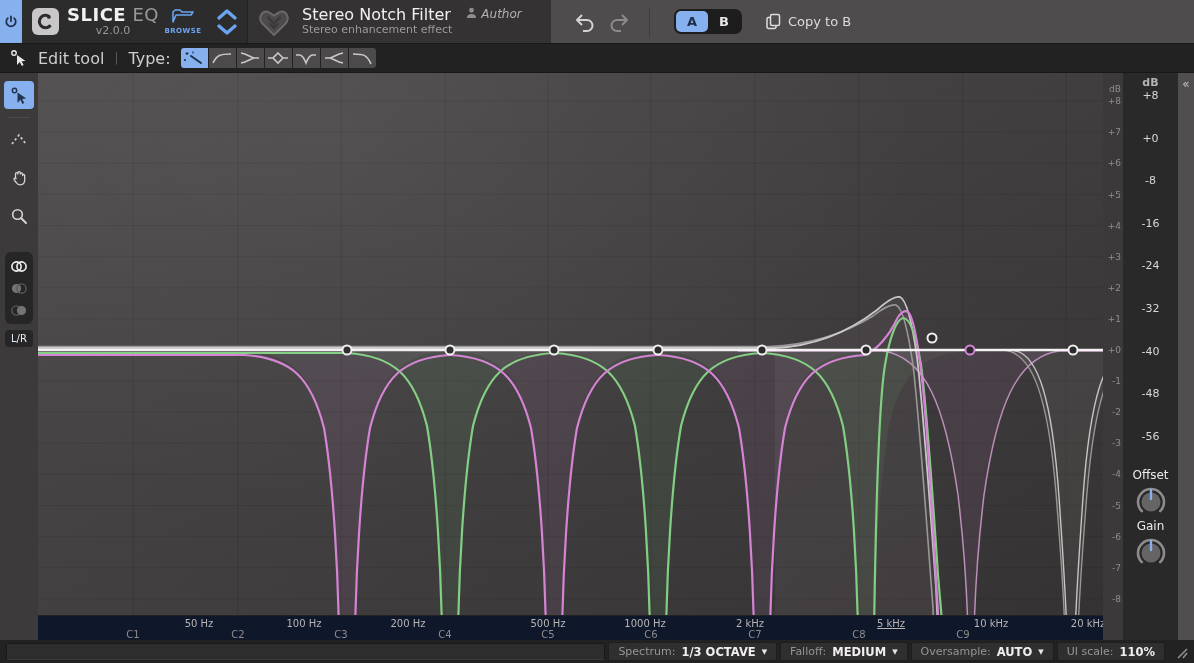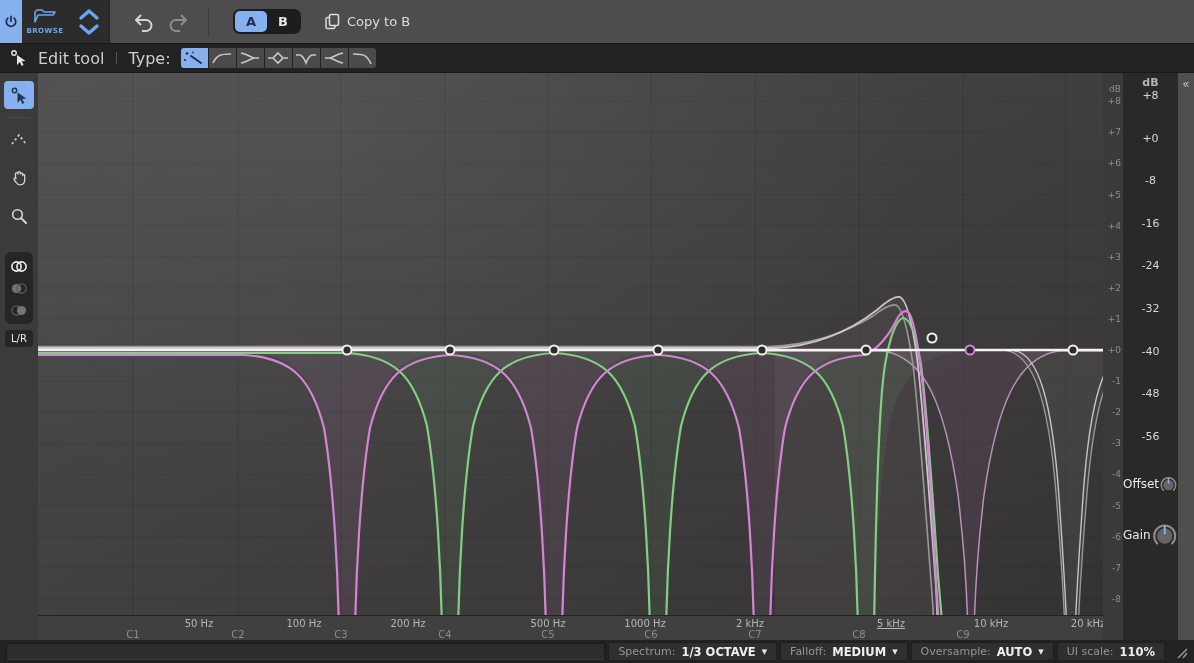--- a/index.html
+++ b/index.html
@@ -55,33 +55,33 @@
   .ltb-btn.sel { background:#87b1ee; }
   .ltb-sep { width:22px; height:1px; background:#4c4a4a; margin:8px 0; }
   .ltb-gap { height:10px; }
   .chan-group { width:28px; background:#272626; border-radius:6px; padding:5px 0; display:flex; flex-direction:column; align-items:center; gap:4px; margin-top:22px; }
   .chan-btn { width:24px; height:18px; border:none; background:none; display:flex; align-items:center; justify-content:center; cursor:pointer; }
   .lr-btn { margin-top:6px; width:28px; height:17px; background:#272626; border:none; border-radius:4px; color:#e4ecf8; font-size:10px; cursor:pointer; font-family:inherit; }
 
   .graphcol { width:1065px; display:flex; flex-direction:column; }
   .graph { position:relative; width:1065px; height:542px; background:linear-gradient(150deg,#504e4e 0%,#464444 30%,#3c3a3a 70%,#343232 100%); }
   .graph::after { content:""; position:absolute; inset:0; background:radial-gradient(ellipse at 28% 12%, rgba(255,255,255,0.05), rgba(0,0,0,0) 55%); pointer-events:none; }
-  .freq-axis { position:relative; width:1065px; height:25px; background:#404040; border-top:1px solid #232222; }
+  .freq-axis { position:relative; width:1065px; height:25px; background:#0f172a; border-top:1px solid #232222; }
   .freq-axis span { position:absolute; transform:translateX(-50%); font-size:10px; white-space:nowrap; }
   .freq-axis .hz { top:2px; color:#b7b5b5; }
   .freq-axis .note { top:13px; color:#8d8b8b; }
 
   .innerscale { position:relative; width:20px; background:#3b3939; }
   .innerscale span { position:absolute; right:2px; transform:translateY(-50%); font-size:9px; color:#8f8d8d; }
   .innerscale .unit { top:11px; transform:none; }
 
   .rpanel { position:relative; width:55px; background:#2a2929; }
   .rpanel .dbval { position:absolute; left:0; width:100%; text-align:center; transform:translateY(-50%); font-size:11px; color:#d8d6d6; }
   .rpanel .unit { position:absolute; top:3px; width:100%; text-align:center; font-size:11px; color:#b5b3b3; font-weight:bold; }
-  .knob-block { position:absolute; left:0; width:100%; display:flex; flex-direction:row; align-items:center; }
+  .knob-block { position:absolute; left:0; width:100%; display:flex; flex-direction:column; align-items:center; }
   .knob-label { font-size:12px; color:#eceaea; margin-bottom:3px; }
   .edge-strip { width:16px; background:#504e4e; text-align:center; }
   .collapse { color:#c6c4c4; font-size:12px; padding-top:4px; cursor:pointer; }
 
   
   .statusbar { height:23px; background:#232222; display:flex; align-items:center; padding:0 6px; gap:3px; }
   .tooltip-box { flex:1; height:17px; background:#2e2d2d; border:1px solid #1b1a1a; border-bottom-color:#3a3939; border-radius:2px; }
   .sb-seg { height:19px; display:flex; align-items:center; gap:6px; background:#302f2f; border:1px solid #1f1e1e; border-radius:2px; padding:0 9px; cursor:pointer; }
   .sb-label { font-size:11px; color:#969494; }
   .sb-value { font-size:11.5px; color:#f0eeee; font-weight:bold; white-space:nowrap; }
@@ -94,33 +94,64 @@
 
 <div id="app">
 
   <div class="header">
     <div class="power-strip">
       <svg width="14" height="14" viewBox="0 0 16 16">
         <path d="M8 1.5 V7" stroke="#20304e" stroke-width="2" fill="none" stroke-linecap="round"></path>
         <path d="M4.4 3.6 A5.4 5.4 0 1 0 11.6 3.6" stroke="#20304e" stroke-width="2" fill="none" stroke-linecap="round"></path>
       </svg>
     </div>
+    <div class="logo-sec">
+      <div class="logo-mark">
+        <svg width="19" height="19" viewBox="0 0 20 20">
+          <circle cx="10" cy="10" r="6.5" stroke="#2d2c2c" stroke-width="3.2" fill="none" stroke-dasharray="30 11" stroke-dashoffset="-4"></circle>
+          <circle cx="13.6" cy="5.2" r="2" fill="#2d2c2c"></circle>
+        </svg>
+      </div>
+      <div class="logo-text">
+        <div class="logo-line1"><span class="logo-name">SLICE</span> <span class="logo-suffix">EQ</span></div>
+        <div class="logo-version">v2.0.0</div>
+      </div>
+    </div>
     <div class="hbtn browse-sec">
       <svg width="24" height="18" viewBox="0 0 24 18">
         <path d="M2 4 V14 L5 7 H20 L22 4 H11 L9 2 H4 Z M2 14 L5 7" stroke="#6aa4f2" stroke-width="1.6" fill="none" stroke-linejoin="round"></path>
       </svg>
       <span class="tiny-blue">BROWSE</span>
     </div>
     <div class="chevrons">
       <svg width="22" height="13" viewBox="0 0 22 13">
         <path d="M3 10 L11 3 L19 10" stroke="#6aa4f2" stroke-width="3.4" fill="none" stroke-linecap="round" stroke-linejoin="round"></path>
       </svg>
       <svg width="22" height="13" viewBox="0 0 22 13">
         <path d="M3 3 L11 10 L19 3" stroke="#6aa4f2" stroke-width="3.4" fill="none" stroke-linecap="round" stroke-linejoin="round"></path>
       </svg>
+    </div>
+    <div class="preset-sec">
+      <div class="heart-wrap">
+        <svg width="36" height="32" viewBox="0 0 24 22">
+          <path d="M12 20 L4.2 12.2 Q1.4 9.2 3.2 6 Q5.2 2.6 8.6 4.4 L12 6.6 L15.4 4.4 Q18.8 2.6 20.8 6 Q22.6 9.2 19.8 12.2 Z" fill="#4c4a4a" stroke="#6a6868" stroke-width="1.4" stroke-linejoin="round"></path>
+          <path d="M8 8 L12 12 L16 8 M9.5 12.5 L12 15 L14.5 12.5" stroke="#3a3838" stroke-width="1.6" fill="none" stroke-linecap="round"></path>
+        </svg>
+      </div>
+      <div class="preset-meta">
+        <div class="preset-title">Stereo Notch Filter</div>
+        <div class="preset-sub">Stereo enhancement effect</div>
+      </div>
+      <div class="author-wrap">
+        <svg width="11" height="12" viewBox="0 0 12 13">
+          <circle cx="6" cy="3.5" r="2.6" fill="#8f8d8d"></circle>
+          <path d="M1 12 Q1 7.5 6 7.5 Q11 7.5 11 12 Z" fill="#8f8d8d"></path>
+        </svg>
+        <span class="author-name">Author</span>
+      </div>
     </div>
     <div class="hdr-right">
       <button class="icon-btn">
         <svg width="24" height="20" viewBox="0 0 24 20">
           <path d="M5 8 H14 A5.5 5.5 0 0 1 14 19 H10" stroke="#d4d2d2" stroke-width="2" fill="none"></path>
           <path d="M9 3 L4 8 L9 13" stroke="#d4d2d2" stroke-width="2" fill="none" stroke-linejoin="round"></path>
         </svg>
       </button>
       <button class="icon-btn">
         <svg width="24" height="20" viewBox="0 0 24 20">

